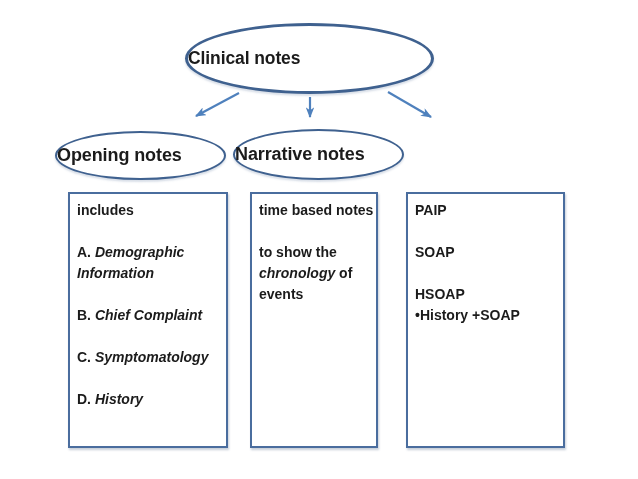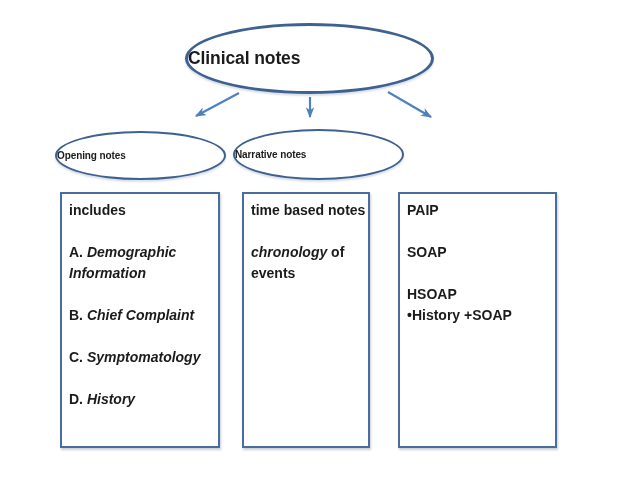--- a/index.html
+++ b/index.html
@@ -19,30 +19,31 @@
   .ah{fill:var(--arrow);}
   .ellipse{
     position:absolute;border-radius:50%;background:#fff;
     display:flex;align-items:center;justify-content:flex-start;text-align:center;
     box-shadow:0 2px 2px rgba(130,150,180,.3);
   }
   .ellipse .lbl{font-weight:bold;letter-spacing:-.1px;}
   .root-ellipse{left:185px;top:23px;width:243px;height:65px;border:3px solid var(--ellipse-border);}
   .root-ellipse .lbl{font-size:17.5px;}
   .child-ellipse{border:2px solid var(--ellipse-border);}
-  .child-ellipse .lbl{font-size:10px;}
+  .child-ellipse .lbl{font-size:18px;}
   .e1{left:55px;top:131px;width:167px;height:45px;}
   .e2{left:233px;top:129px;width:167px;height:47px;}
   .e3{left:418px;top:132px;width:160px;height:44px;}
   .e3 .lbl{color:var(--red-text);}
   .box{
     position:absolute;top:192px;height:256px;background:#fff;
     border:2px solid var(--box-border);box-sizing:border-box;
     box-shadow:1px 2px 2px rgba(130,148,170,.45);
     padding:6px 7px;
+    margin-left:8px;
   }
   .b1{left:60px;width:160px;}
   .b2{left:242px;width:128px;}
   .b3{left:398px;width:159px;}
   .box .line{font-size:14px;font-weight:bold;line-height:21px;white-space:nowrap;}
   .box .line .it{font-style:italic;}
 </style>
 </head>
 <body>
 
@@ -81,20 +82,21 @@
         <div class="line">&nbsp;</div>
         <div class="line"><span>C. </span><span class="it">Symptomatology</span></div>
         <div class="line">&nbsp;</div>
         <div class="line"><span>D. </span><span class="it">History</span></div>
       </div>
   </div>
   <div class="box b2">
     <div class="box-lines">
         <div class="line"><span>time based notes</span></div>
         <div class="line">&nbsp;</div>
+        <div class="line"><span>to show the</span></div>
         <div class="line"><span class="it">chronology</span><span> of</span></div>
         <div class="line"><span>events</span></div>
       </div>
   </div>
   <div class="box b3">
     <div class="box-lines">
         <div class="line"><span>PAIP</span></div>
         <div class="line">&nbsp;</div>
         <div class="line"><span>SOAP</span></div>
         <div class="line">&nbsp;</div>

